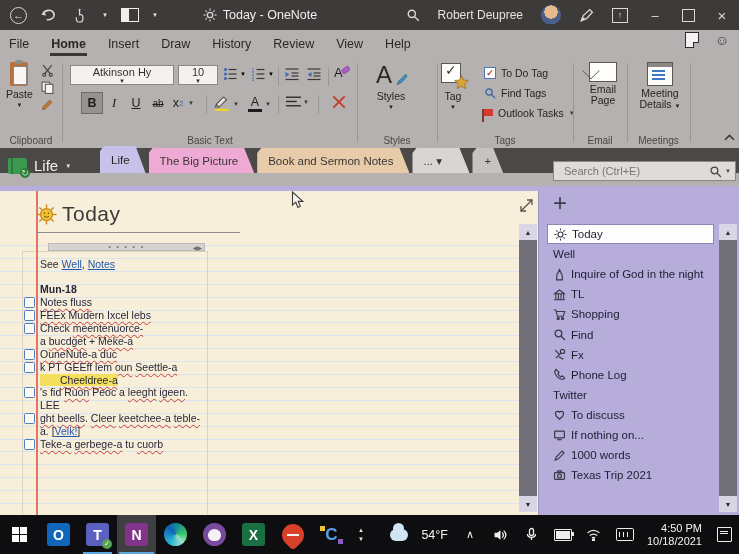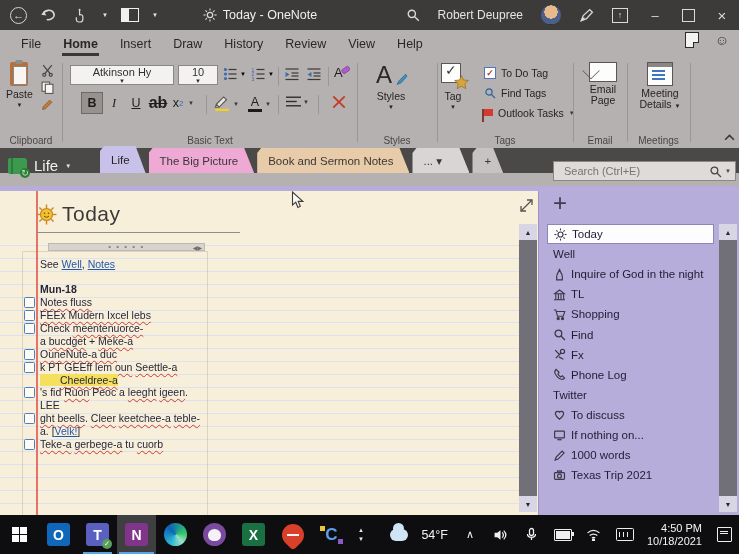--- a/index.html
+++ b/index.html
@@ -15,21 +15,21 @@
   .circ{border:1.2px solid #d8d6d4;border-radius:50%;width:15px;height:15px;font-size:11px;}
   .tb-title{position:absolute;left:0;top:0;width:520px;height:30px;display:flex;align-items:center;justify-content:center;gap:6px;font-size:12.5px;color:#f0eeec;}
   .tb-right{position:absolute;right:8px;top:0;height:30px;display:flex;align-items:center;gap:18px;}
   .avatar{width:20px;height:20px;border-radius:50%;background:radial-gradient(circle at 50% 35%,#e8b98a 0 40%,#4a5f8a 41% 75%,#263246 76%);}
   .winbox{width:11px;height:11px;border:1.2px solid #dcdad8;}
   .layout-ic{width:16px;height:12px;border:1.5px solid #f0efee;position:relative;}
   .layout-ic::after{content:"";position:absolute;left:0;top:0;width:7px;height:100%;background:#f0efee;}
   .dd{font-size:6px;line-height:1;color:inherit;}
 
   
-  .menubar{left:0;top:30px;width:587px;height:27px;background:#b5b1b0;display:flex;align-items:center;padding-left:12px;gap:4px;box-sizing:border-box;}
+  .menubar{left:0;top:30px;width:587px;height:27px;background:#b5b1b0;display:flex;align-items:center;gap:4px;box-sizing:border-box;}
   .menu-item{padding:0 9px;font-size:12.5px;color:#2a2826;height:27px;display:flex;align-items:center;position:relative;}
   .menu-item.active{font-weight:700;}
   .menu-item.active::after{content:"";position:absolute;left:8px;right:8px;bottom:1px;height:3px;background:#3a3837;}
   .menu-right{position:absolute;right:10px;top:32px;display:flex;gap:16px;align-items:center;color:#2b2b2b;}
   .page-ic{width:12px;height:14px;border:1.3px solid #2b2b2b;position:relative;background:#f5f3f1;}
   .page-ic::after{content:"";position:absolute;right:-1px;bottom:-1px;width:5px;height:5px;background:#b5b1b0;border-left:1.3px solid #2b2b2b;border-top:1.3px solid #2b2b2b;}
 
   
   .ribbon{left:0;top:57px;width:739px;height:91px;background:#b5b1b0;}
   .rdiv{position:absolute;top:6px;bottom:6px;width:1px;background:#9b9795;}
@@ -354,21 +354,21 @@
       <span style="font-size:13px;color:#1f1d1c;">A</span>
       <svg width="9" height="9" viewBox="0 0 8 8" style="margin-left:-2px;margin-top:-6px;">
           <rect x="0.5" y="2.5" width="7" height="4" rx="1" transform="rotate(-35 4 4)" fill="#b05ad0" stroke="#7a3a98" stroke-width=".6"></rect>
         </svg>
     </div>
 
     <div class="abs flex" style="left:82px;top:36px;gap:2px;">
       <span class="fmt pressed" style="font-weight:700;">B</span>
       <span class="fmt" style="font-style:italic;font-family:'Liberation Serif',serif;">I</span>
       <span class="fmt" style="text-decoration:underline;">U</span>
-      <span class="fmt" style="text-decoration:line-through;font-size:16px;font-weight:bold;">ab</span>
+      <span class="fmt" style="text-decoration:line-through;font-size:10px;">ab</span>
       <span class="fmt" style="width:16px;">
           <span>x</span>
           <sub style="font-size:8px;color:#3f6cb0;">2</sub>
         </span>
       <span class="dd" style="color:#3a3836;">▼</span>
     </div>
     <div class="rdiv" style="left:206px;top:38px;bottom:34px;"></div>
     <div class="abs flex" style="left:213px;top:36px;gap:2px;">
       <span style="display:inline-block;">
         <svg width="18" height="18" viewBox="0 0 16 16">

